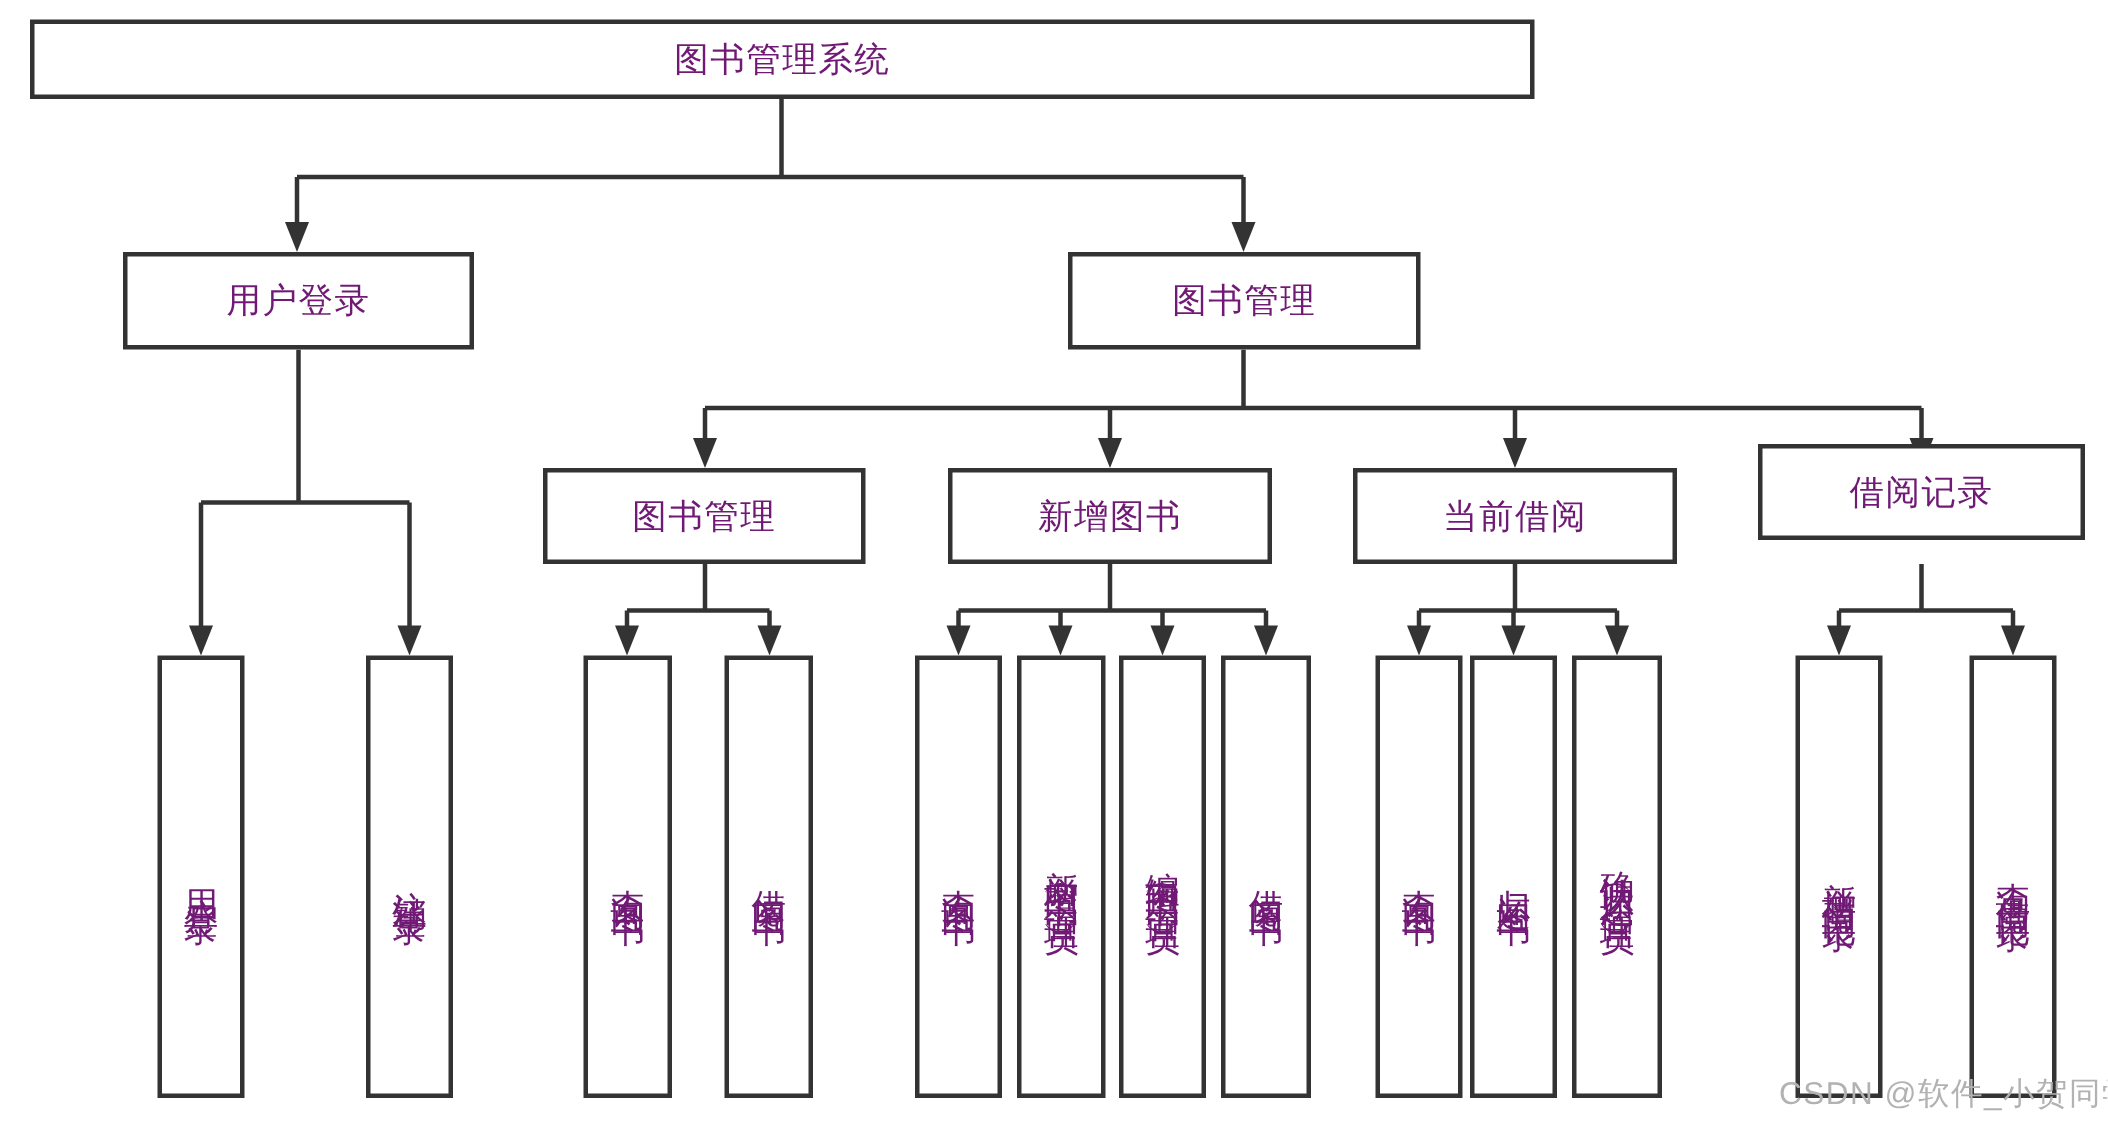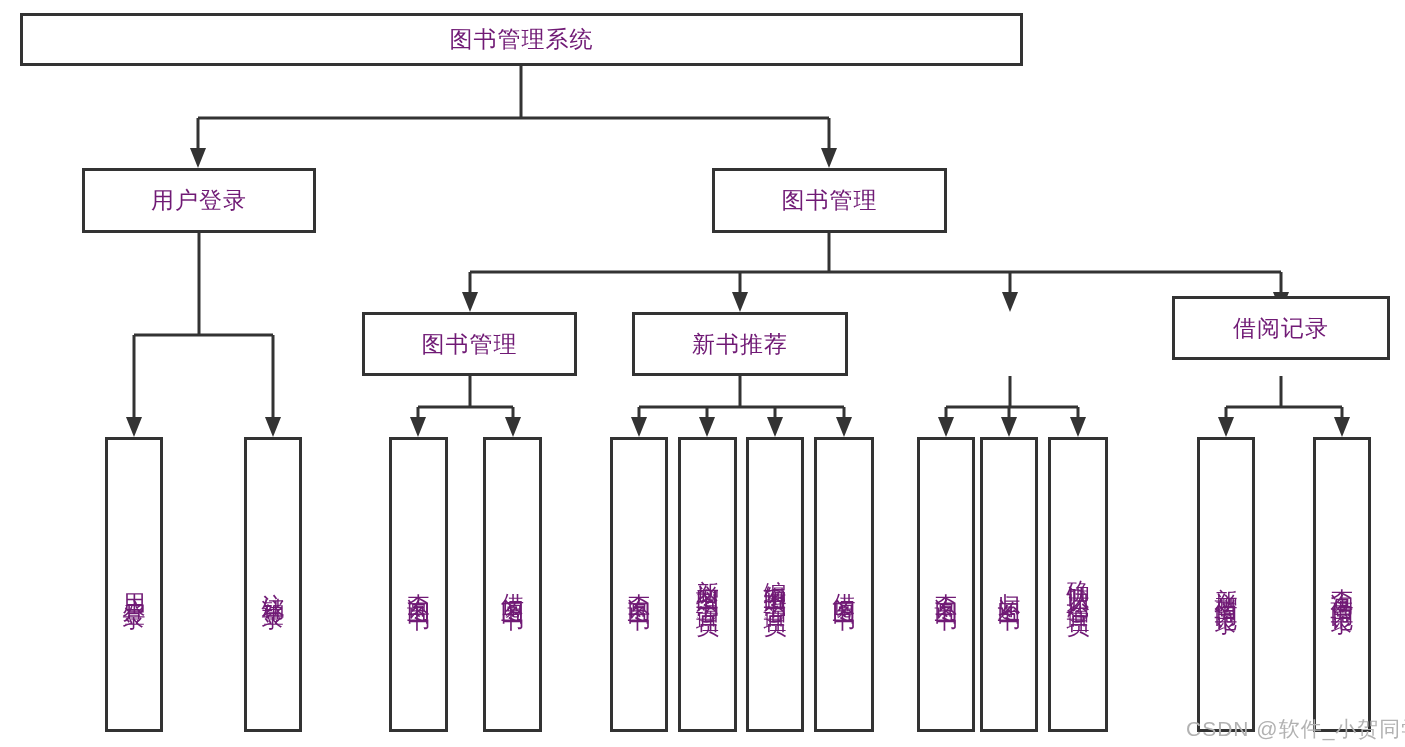--- a/index.html
+++ b/index.html
@@ -110,21 +110,22 @@
     <path d="M1342 407 V419"></path>
       <polygon points="1334,417 1350,417 1342,437" stroke="none"></polygon>
   </svg>
 
   <div class="box" style="left:20px;top:13px;width:1003px;height:53px">图书管理系统</div>
 
   <div class="box" style="left:82px;top:168px;width:234px;height:65px">用户登录</div>
   <div class="box" style="left:712px;top:168px;width:235px;height:65px">图书管理</div>
 
   <div class="box" style="left:362px;top:312px;width:215px;height:64px">图书管理</div>
-  <div class="box" style="left:632px;top:312px;width:216px;height:64px">新书推荐</div>
+  <div class="box" style="left:632px;top:312px;width:216px;height:64px">新增图书</div>
+  <div class="box" style="left:902px;top:312px;width:216px;height:64px">当前借阅</div>
   <div class="box" style="left:1172px;top:296px;width:218px;height:64px">借阅记录</div>
 
   <div class="box vbox" style="left:105px;top:437px;width:58px;height:295px">用户登录</div>
   <div class="box vbox" style="left:244px;top:437px;width:58px;height:295px">注销登录</div>
 
   <div class="box vbox" style="left:389px;top:437px;width:59px;height:295px">查询图书</div>
   <div class="box vbox" style="left:483px;top:437px;width:59px;height:295px">借阅图书</div>
 
   <div class="box vbox" style="left:610px;top:437px;width:58px;height:295px">查询图书</div>
   <div class="box vbox" style="left:678px;top:437px;width:59px;height:295px">新增图书（管理员）</div>

